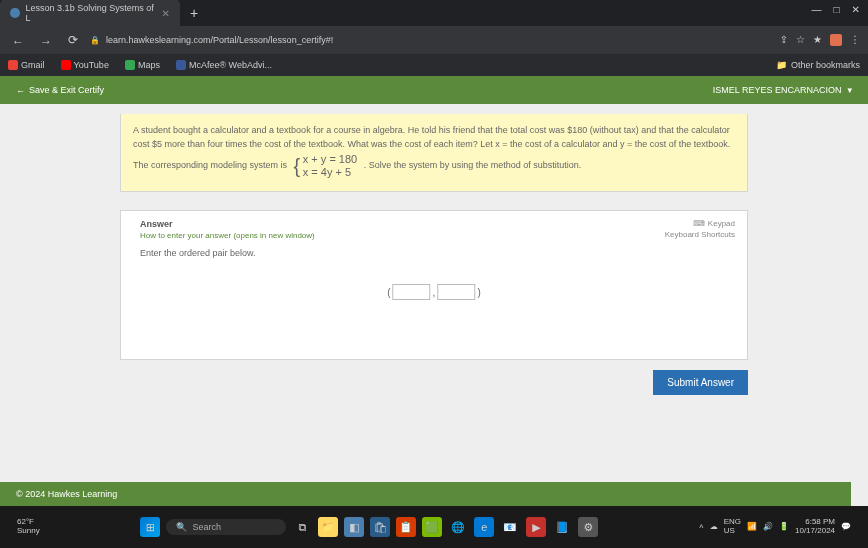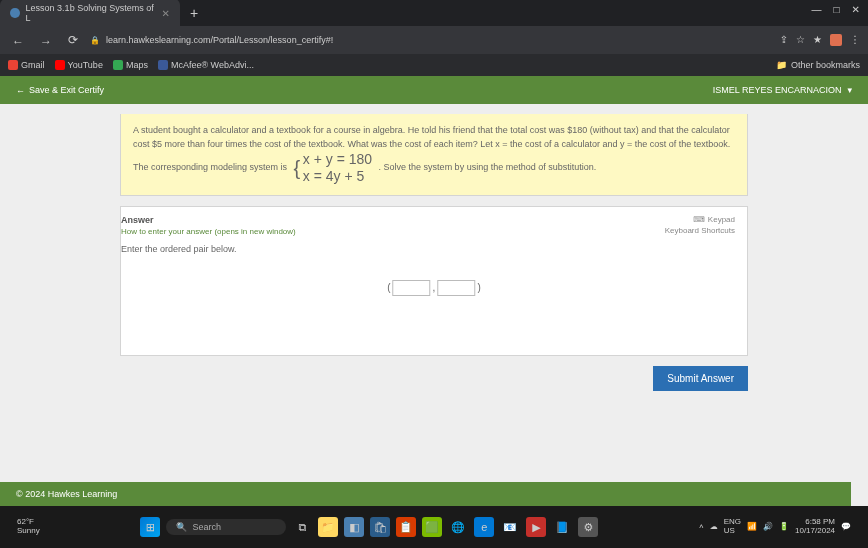--- a/index.html
+++ b/index.html
@@ -7,43 +7,43 @@
 .tab-bar{background:#202124;height:26px;display:flex;align-items:center;padding-left:0}
 .tab{background:#35363a;color:#ccc;padding:4px 10px;border-radius:6px 6px 0 0;font-size:9px;display:flex;align-items:center;gap:6px;max-width:180px}
 .tab-close{color:#888;font-size:10px}
 .tab-add{color:#ccc;font-size:14px;padding:0 10px}
 .addr-bar{background:#35363a;height:28px;display:flex;align-items:center;padding:0 8px;gap:8px}
 .nav-arrow{color:#ccc;font-size:12px;padding:2px 4px}
 .url-area{flex:1;display:flex;align-items:center;gap:6px;color:#ccc;font-size:9px}
 .lock{font-size:8px}
 .addr-right{display:flex;gap:8px;color:#ccc;font-size:10px}
 .bm-bar{background:#2a2b2e;height:22px;display:flex;align-items:center;padding:0 8px;gap:10px;color:#ccc;font-size:9px;justify-content:space-between}
-.bm-left{display:flex;gap:10px;align-items:flex-start}
+.bm-left{display:flex;gap:16px;align-items:flex-start}
 .bm-item{display:flex;align-items:center;gap:3px}
 .bm-ico{width:10px;height:10px;border-radius:2px}
 .bm-folder{color:#f0c36d}
 .content{background:#e8e8e8;height:430px;position:relative;display:flex;flex-direction:column}
 .green-bar{background:#5a8a3a;height:28px;display:flex;align-items:center;padding:0 16px;color:#fff;font-size:10px;justify-content:space-between}
 .green-left{display:flex;align-items:center;gap:12px}
 .save-exit{display:flex;align-items:center;gap:4px;font-size:9px}
 .lesson-title{font-weight:bold;font-size:10px}
 .user-name{font-size:9px;display:flex;align-items:center;gap:6px}
 .main-area{background:#eee;flex:1;padding:10px 120px 0 120px;position:relative}
 .q-header{background:#fff;border:1px solid #d4d4d4;padding:6px 10px;display:flex;justify-content:space-between;align-items:center;font-size:10px;color:#666}
 .q-left{font-weight:bold;color:#555}
 .q-right{display:flex;align-items:center;gap:10px}
 .correct-box{text-align:center;font-size:8px;color:#888}
 .progress{width:180px;height:8px;background:#3a7ab8;border-radius:4px}
 .coin{width:16px;height:16px;background:radial-gradient(#ffd84d,#e0a800);border-radius:50%;border:1px solid #c08e00}
 .heart{width:18px;height:18px;background:#e53935;border-radius:50%;color:#fff;font-size:8px;font-weight:bold;display:flex;align-items:center;justify-content:center}
 .q-body{background:#fef9c3;border:1px solid #d4d4d4;border-top:none;padding:10px 12px;font-size:9px;color:#666;line-height:1.5}
 .q-body .sys{display:inline-block;vertical-align:middle;margin:0 4px}
 .brace{font-size:20px;vertical-align:middle}
-.eq-stack{display:inline-block;vertical-align:middle;font-size:14px;line-height:1.2}
-.answer-box{background:#fff;border:1px solid #d4d4d4;margin-top:10px;padding:8px 0;font-size:9px;color:#666;position:relative;height:150px}
+.eq-stack{display:inline-block;vertical-align:middle;font-size:11px;line-height:1.2}
+.answer-box{background:#fff;border:1px solid #d4d4d4;margin-top:18px;padding:8px 19px;font-size:9px;color:#666;position:relative;height:150px}
 .ans-title{font-weight:bold;color:#555;margin-bottom:2px}
 .ans-sub{color:#5a8a3a;font-size:8px;margin-bottom:8px}
 .keypad-area{position:absolute;top:8px;right:12px;text-align:right;font-size:8px;color:#888}
 .keypad-link{display:flex;align-items:center;gap:3px;justify-content:flex-end;margin-bottom:2px}
 .pair-inputs{position:absolute;left:50%;top:55%;transform:translate(-50%,-50%);display:flex;align-items:center;gap:2px;font-size:10px;color:#666}
 .pair-inputs input{width:38px;height:16px;border:1px solid #bbb;font-size:9px;padding:0 3px}
 .submit-row{display:flex;justify-content:flex-end;margin-top:10px}
 .submit-btn{background:#2b6fb3;color:#fff;border:none;padding:7px 14px;font-size:10px;cursor:pointer}
 .footer-bar{background:#5a8a3a;height:24px;display:flex;align-items:center;padding:0 16px;color:#fff;font-size:9px;position:absolute;bottom:0;left:0;right:17px}
 .taskbar{background:#1a1a1a;height:42px;display:flex;align-items:center;padding:0 17px;gap:8px;color:#ccc;font-size:9px}

